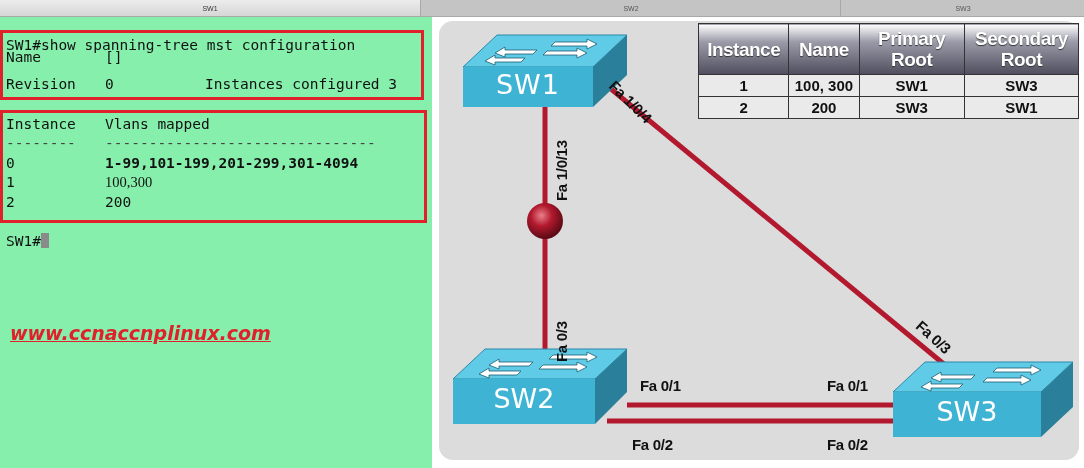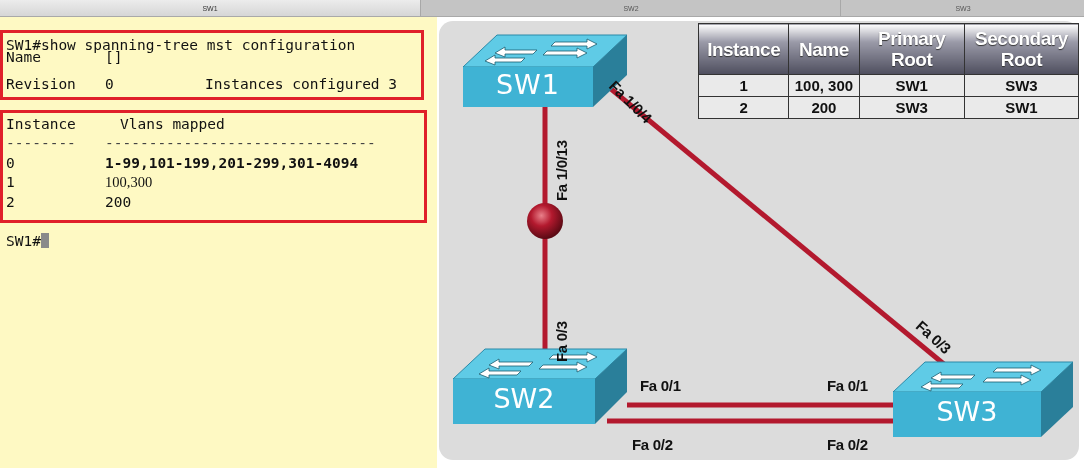--- a/index.html
+++ b/index.html
@@ -2,21 +2,21 @@
 <html><head>
 <meta charset="utf-8">
 <style>
   html, body { margin:0; padding:0; }
   body { width:1084px; height:468px; position:relative; overflow:hidden; background:#ffffff; font-family:"Liberation Sans", sans-serif; }
   .tabbar { position:absolute; left:0; top:0; width:1084px; height:16px; background:#c4c4c4; border-bottom:1px solid #a9a9a9; }
   .tab { position:absolute; top:0; height:16px; font-size:7px; color:#555; display:flex; align-items:center; justify-content:center; font-family:"Liberation Sans", sans-serif; }
   .tab.active { background:linear-gradient(#ececec,#d6d6d6); color:#333; }
   .tab.sep { border-left:1px solid #a8a8a8; }
 
-  .term { position:absolute; left:0; top:17px; width:432px; height:451px; background:#fef9c3;padding-left:32px; }
+  .term { position:absolute; left:0; top:17px; width:432px; height:451px; background:#86efac; }
   .term pre { margin:0; font-family:"DejaVu Sans Mono", monospace; font-size:14.5px; line-height:19.5px; color:#111; white-space:pre; }
   .box { position:absolute; border:3px solid #e0202a; box-sizing:border-box; }
   .cursor { display:inline-block; width:8px; height:15px; background:#8a8a8a; vertical-align:-2px; }
   .link { position:absolute; font-family:"DejaVu Sans", sans-serif; font-style:italic; font-weight:bold; color:#e0202a; text-decoration:underline; font-size:19px; }
 
   .diagram { position:absolute; left:437px; top:17px; width:647px; height:451px; background:#fff; }
   .panel { position:absolute; left:2px; top:4px; width:640px; height:439px; background:#dcdcdc; border-radius:14px; }
   .rtable { position:absolute; left:261px; top:6px; width:381px; border-collapse:collapse; font-family:"Liberation Sans", sans-serif; }
   .rtable th { background:linear-gradient(#ffffff 0%, #9a9aa8 35%, #4e4e5e 100%); color:#fff; font-weight:bold; font-size:19px; line-height:21px; border:1.5px solid #333; padding:4px 2px; text-shadow:0 1px 1px #333; letter-spacing:-0.5px; }
   .rtable td { background:#eaeaea; color:#111; font-weight:bold; font-size:15px; text-align:center; border:1.5px solid #333; height:21px; padding:0; }
@@ -33,28 +33,29 @@
 </div>
 
 <div class="term">
   <div class="box" style="left:0;top:13px;width:424px;height:70px;"></div>
   <div class="box" style="left:0;top:93px;width:427px;height:113px;"></div>
 
   <pre style="position:absolute;left:6px;top:19px;"><span>SW1#show spanning-tree mst configuration</span></pre>
   <pre style="position:absolute;left:6px;top:31px;"><span>Name</span><span style="position:absolute;left:99px;">[]</span></pre>
   <pre style="position:absolute;left:6px;top:58px;"><span>Revision</span><span style="position:absolute;left:99px;">0</span><span style="position:absolute;left:159px;white-space:pre;margin-left:40px;"><span>Instances configured</span> <span>3</span></span></pre>
 
-  <pre style="position:absolute;left:6px;top:98px;"><span>Instance</span><span style="position:absolute;left:114px;">Vlans mapped</span></pre>
+  <pre style="position:absolute;left:6px;top:98px;"><span>Instance</span><span style="position:absolute;left:99px;">Vlans mapped</span></pre>
   <pre style="position:absolute;left:6px;top:117px;color:#444;"><span>--------</span><span style="position:absolute;left:99px;">-------------------------------</span></pre>
   <pre style="position:absolute;left:6px;top:137px;"><span>0</span><span style="position:absolute;left:99px;font-weight:bold;">1-99,101-199,201-299,301-4094</span></pre>
   <pre style="position:absolute;left:6px;top:156px;"><span>1</span><span style="position:absolute;left:99px;font-family:Liberation Serif, serif;">100,300</span></pre>
   <pre style="position:absolute;left:6px;top:176px;"><span>2</span><span style="position:absolute;left:99px;">200</span></pre>
 
   <pre style="position:absolute;left:6px;top:215px;"><span>SW1#</span><span class="cursor"></span></pre>
 
+  <a class="link" style="left:10px;top:305px;">www.ccnaccnplinux.com</a>
 </div>
 
 <div class="diagram">
   <div class="panel"></div>
 
   <svg class="net" width="647" height="451" viewBox="0 0 647 451">
     <defs>
       <radialGradient id="ball" cx="40%" cy="35%" r="65%">
         <stop offset="0%" stop-color="#e9808a"></stop>
         <stop offset="45%" stop-color="#b3192e"></stop>

